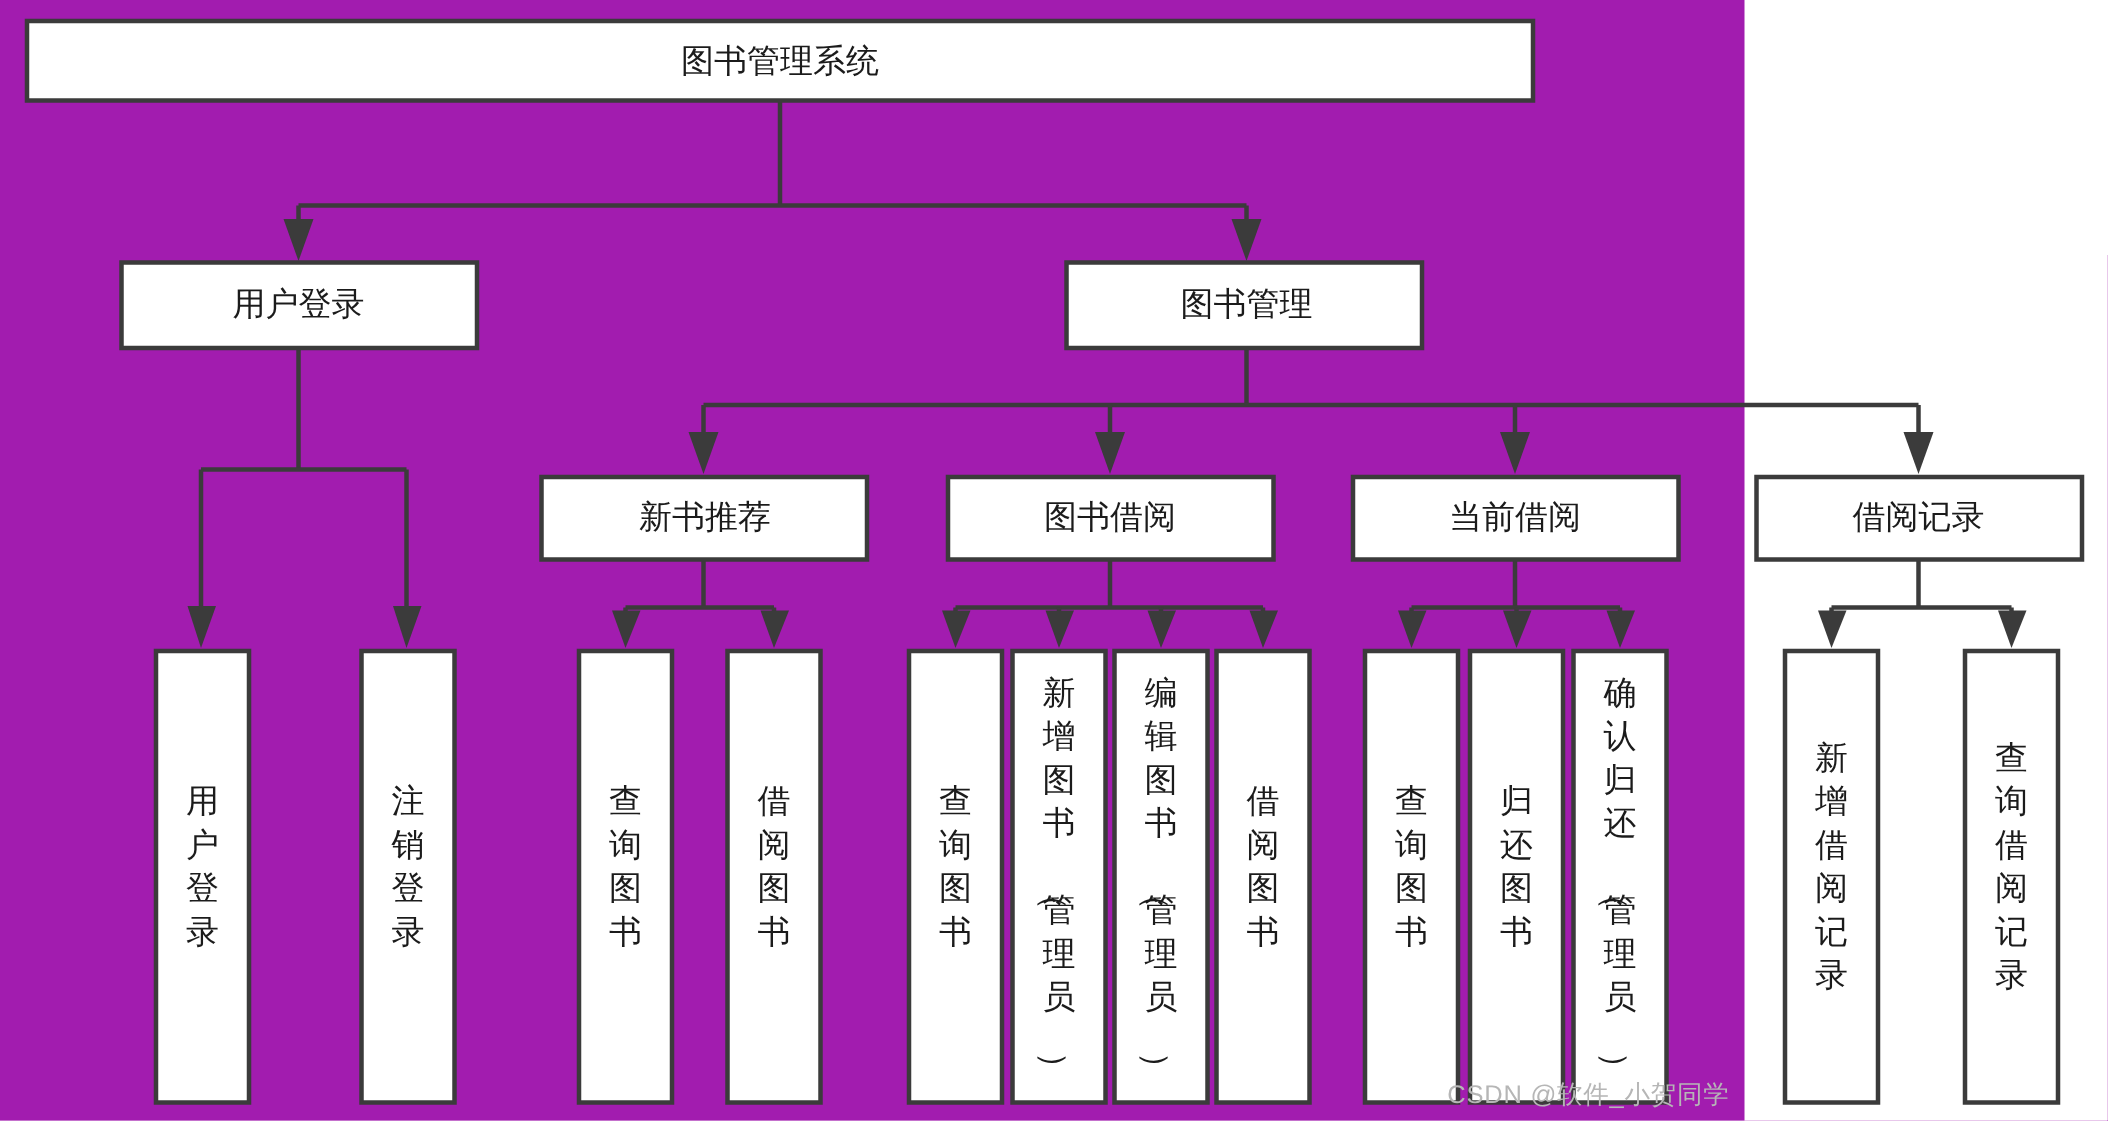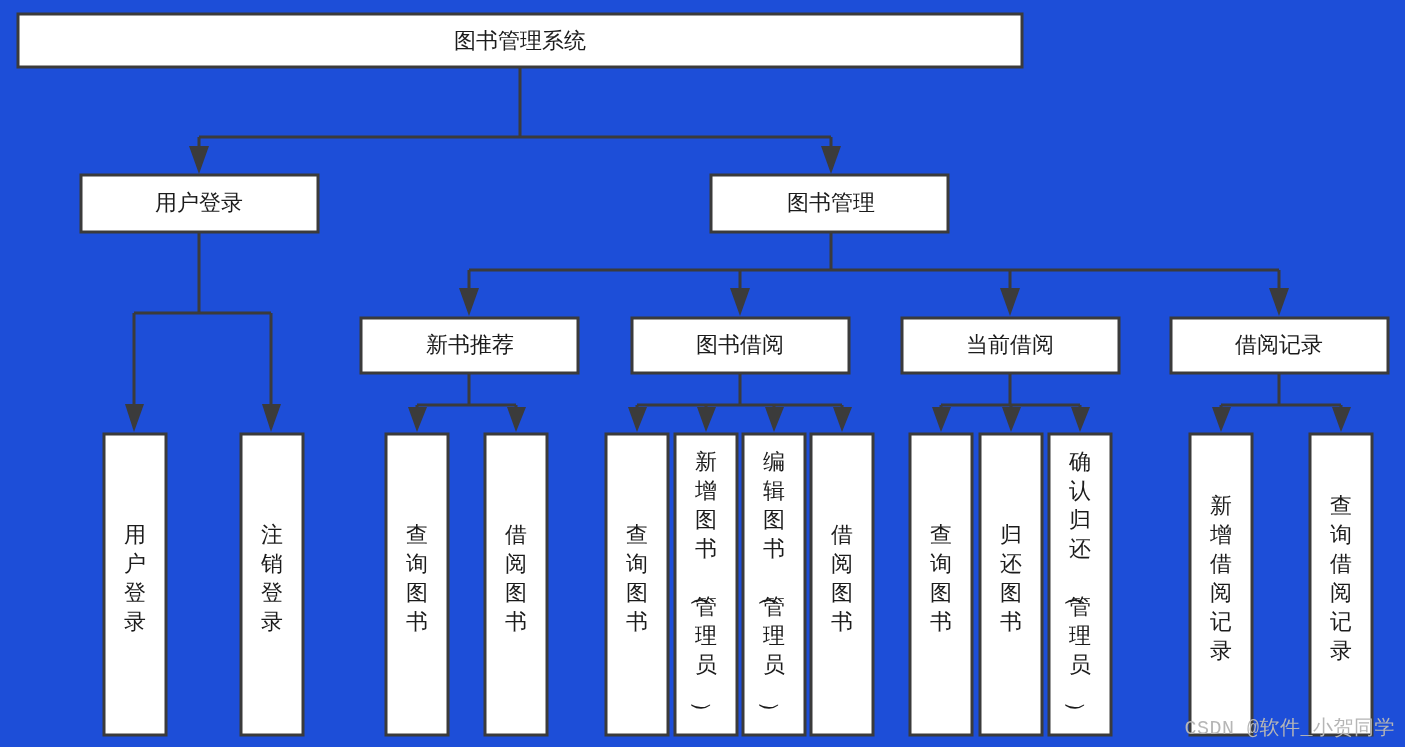--- a/index.html
+++ b/index.html
@@ -8,23 +8,23 @@
     background: #ffffff;
   }
   body {
     width: 1405px;
     height: 747px;
     font-family: "Liberation Sans", sans-serif;
     overflow: hidden;
   }
   #diagram-root {
     position: relative;
-    width: 1405px;
+    width: 1163px;
     height: 747px;
-    background: #1d4ed8;
+    background: #a21caf;
   }
   svg#tree-svg {
     position: absolute;
     left: 0;
     top: 0;
     width: 1405px;
     height: 747px;
     display: block;
   }
   .node-box {
@@ -52,22 +52,22 @@
   .node-label-v {
     font-family: "Liberation Sans", sans-serif;
     font-size: 22px;
     fill: #1b1b1b;
     text-anchor: middle;
   }
   .watermark {
     position: absolute;
     right: 10px;
     bottom: 6px;
-    font-family: Liberation Mono, monospace;
-    font-size: 20px;
+    font-family: Liberation Sans, sans-serif;
+    font-size: 17px;
     color: #b6b6b6;
     letter-spacing: 0.5px;
     white-space: nowrap;
     pointer-events: none;
     margin-top: 24px;
   }
 </style>
 </head>
 <body>
 

